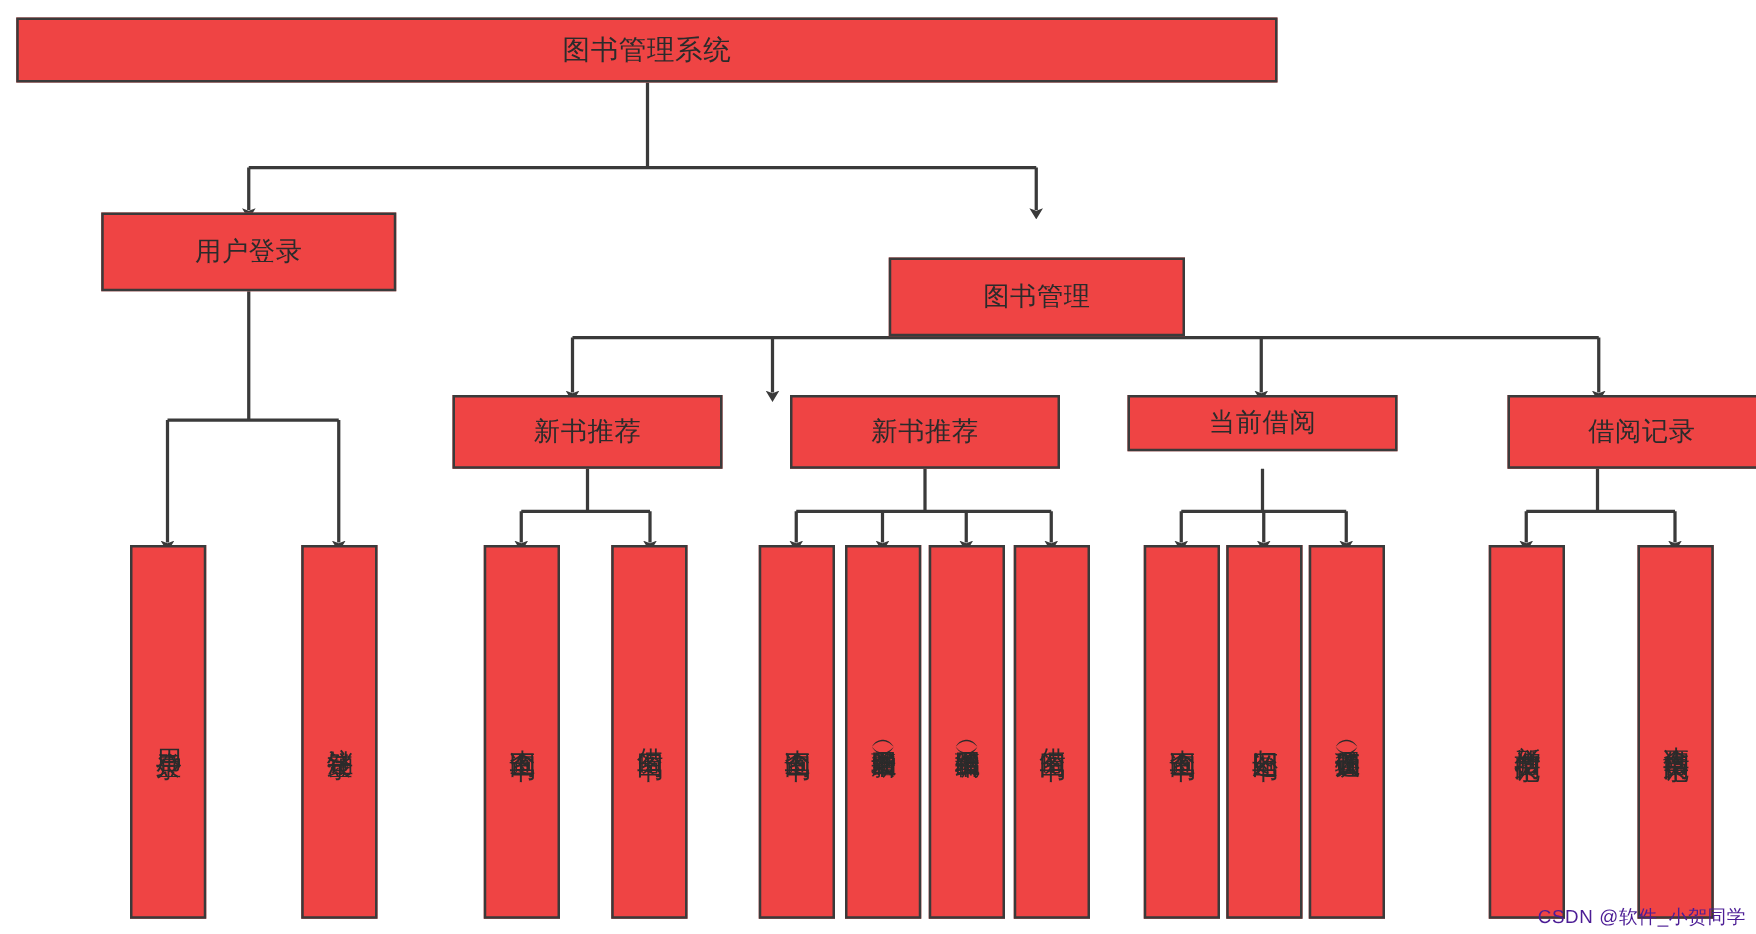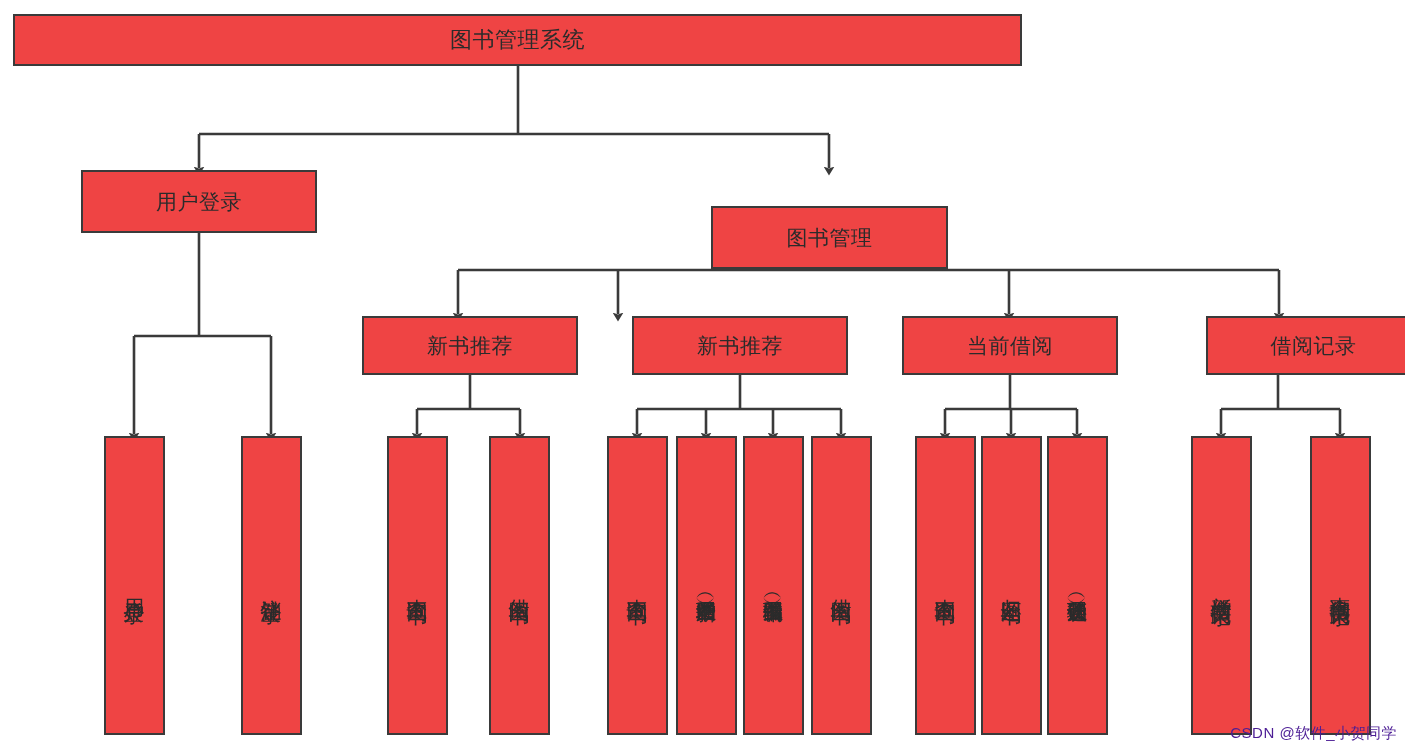--- a/index.html
+++ b/index.html
@@ -127,21 +127,21 @@
       </div>
       <div class="node-box horizontal" style="left: 711px; top: 170px; width: 237px; height: 63px; margin-top: 36px;">
         <span class="node-label">图书管理</span>
       </div>
       <div class="node-box horizontal" style="left: 362px; top: 316px; width: 216px; height: 59px;">
         <span class="node-label">新书推荐</span>
       </div>
       <div class="node-box horizontal" style="left: 632px; top: 316px; width: 216px; height: 59px;">
         <span class="node-label">新书推荐</span>
       </div>
-      <div class="node-box horizontal" style="left: 902px; top: 316px; width: 216px; height: 59px;">
+      <div class="node-box horizontal" style="left: 902px; top: 316px; width: 216px; height: 45px;">
         <span class="node-label">当前借阅</span>
       </div>
       <div class="node-box horizontal" style="left: 1206px; top: 316px; width: 215px; height: 59px;">
         <span class="node-label">借阅记录</span>
       </div>
       <div class="node-box vertical" style="left: 104px; top: 436px; width: 61px; height: 299px;">
         <span class="node-label">用户登录</span>
       </div>
       <div class="node-box vertical" style="left: 241px; top: 436px; width: 61px; height: 299px;">
         <span class="node-label">注销登录</span>

